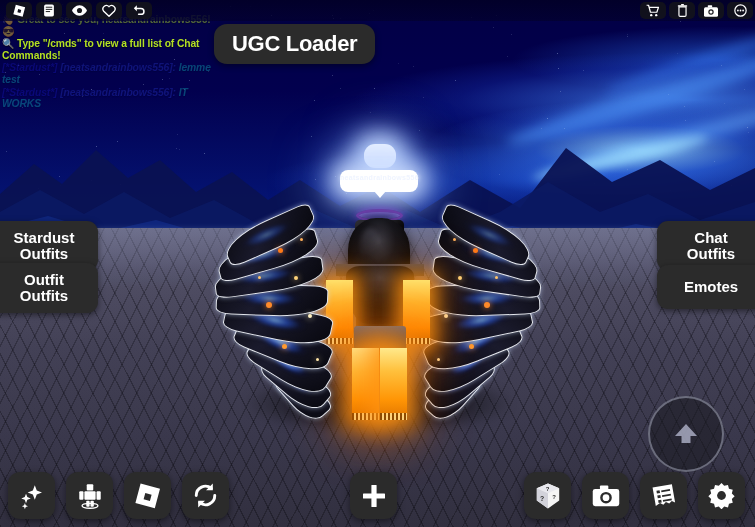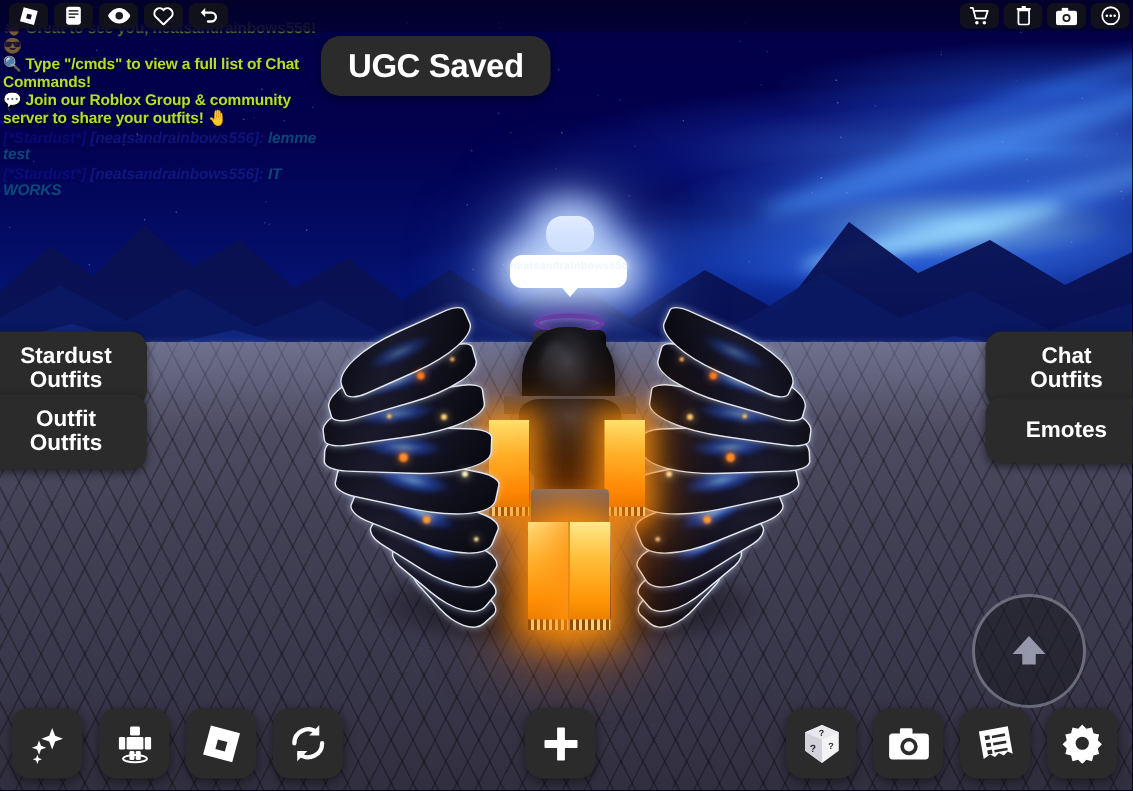--- a/index.html
+++ b/index.html
@@ -463,21 +463,20 @@
       <div class="arm right"></div>
       <div class="waist"></div>
       <div class="leg left"></div>
       <div class="leg right"></div>
     </div>
   </div>
 
   <div class="chat" id="chat">
       <div class="chat-line" style="opacity: 0.45; margin-top: -5px;"><span class="emoji">👋 </span><span>Great to see you, neatsandrainbows556! 😎</span></div>
       <div class="chat-line"><span class="emoji">🔍 </span><span>Type "/cmds" to view a full list of Chat Commands!</span></div>
-      <div class="chat-line"><span class="emoji">💬 </span><span>Join our Roblox Group &amp; community server to share your outfits! 🤚</span></div>
       <div class="chat-line faded"><span class="cl-tag">[*Stardust*] </span><span class="cl-name">[neatsandrainbows556]: </span><span class="cl-msg">lemme test</span></div>
       <div class="chat-line faded"><span class="cl-tag">[*Stardust*] </span><span class="cl-name">[neatsandrainbows556]: </span><span class="cl-msg">IT WORKS</span></div>
     </div>
 
   <div class="topbar-bg"></div>
 
   <div class="sysicon" style="left:6px">
     <svg width="13" height="13" viewBox="0 0 24 24">
         <path class="white" d="M5.2 1.6 22.4 6.2 17.8 23.4 0.6 18.8z M9.6 9.4l-1.5 5.6 5.6 1.5 1.5-5.6z"></path>
       </svg>
@@ -533,21 +532,21 @@
   <div class="sysicon" style="left:727px">
     <svg width="13" height="13" viewBox="0 0 22 22">
         <circle cx="11" cy="11" r="9.6" fill="none" stroke="#fff" stroke-width="2"></circle>
         <circle class="white" cx="6.6" cy="11" r="1.5"></circle>
         <circle class="white" cx="11" cy="11" r="1.5"></circle>
         <circle class="white" cx="15.4" cy="11" r="1.5"></circle>
       </svg>
   </div>
 
   <div class="topnav">
-    <div class="navbtn">UGC Saved</div>
+    <div class="navbtn">UGC Loader</div>
   </div>
 
   <div class="sidebtn left" id="btn-community">
     <div>Stardust</div>
     <div>Outfits</div>
   </div>
   <div class="sidebtn left" id="btn-loader">
     <div>Outfit</div>
     <div>Outfits</div>
   </div>

